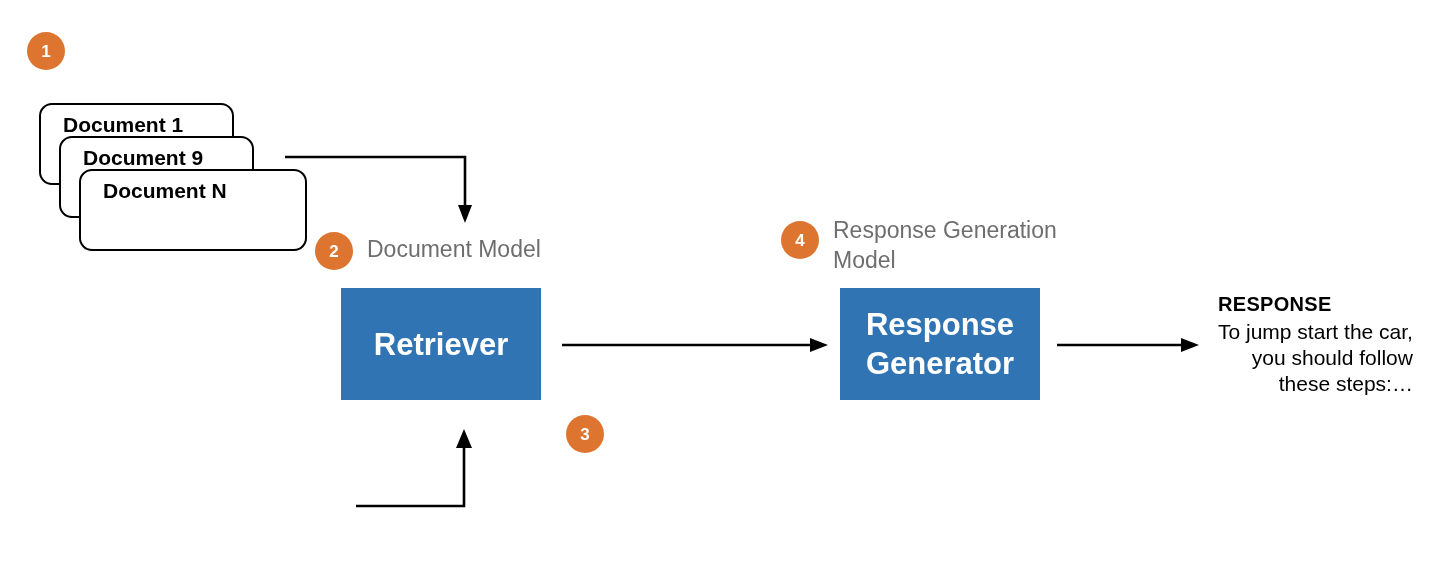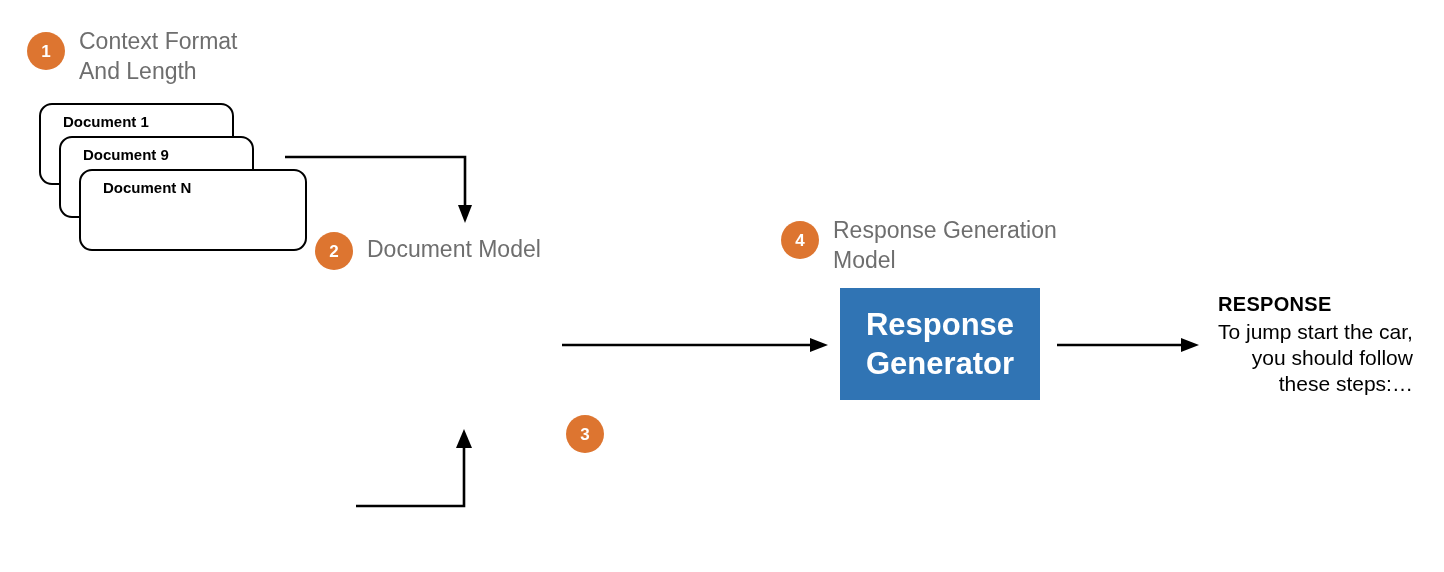--- a/index.html
+++ b/index.html
@@ -44,21 +44,21 @@
   .doc-card {
     border: 2.5px solid #000000;
     border-radius: 13px;
     background: #ffffff;
     box-sizing: border-box;
   }
   .doc-card-label {
     position: absolute;
     top: 8px;
     left: 22px;
-    font-size: 15px;
+    font-size: 21px;
     font-weight: bold;
     color: #000000;
     white-space: nowrap;
   }
 
   
   .proc-box {
     background: #3074B4;
     color: #ffffff;
     display: flex;
@@ -88,22 +88,20 @@
 
   svg.conn { position: absolute; overflow: visible; }
 </style>
 </head>
 <body>
 
 <div id="canvas">
 
   <div class="abs" style="left:27px; top:32px; display:flex; align-items:flex-start; gap:14px;">
     <div class="badge">1</div>
-    <div class="annot-label" style="margin-top:-6px;">Context Format
-And Length</div>
   </div>
 
   <div class="abs" style="left:0; top:0;">
     <div class="abs doc-card" style="left:39px; top:103px; width:195px; height:82px;">
       <div class="doc-card-label">Document 1</div>
     </div>
     <div class="abs doc-card" style="left:59px; top:136px; width:195px; height:82px;">
       <div class="doc-card-label">Document 9</div>
     </div>
     <div class="abs doc-card" style="left:79px; top:169px; width:228px; height:82px;">
@@ -114,20 +112,23 @@
   <svg class="conn" style="left:280px; top:145px; width:200px; height:95px;" viewBox="0 0 200 95">
     <path d="M 5 12 L 185 12 L 185 62" fill="none" stroke="#000000" stroke-width="2.6"></path>
     <polygon points="185,78 178,60 192,60" fill="#000000"></polygon>
   </svg>
 
   <div class="abs" style="left:315px; top:232px; display:flex; align-items:flex-start; gap:14px;">
     <div class="badge">2</div>
     <div class="annot-label" style="margin-top:2px;">Document Model</div>
   </div>
 
+  <div class="abs proc-box" style="left:341px; top:288px; width:200px; height:112px;">
+    <span>Retriever</span>
+  </div>
 
   <svg class="conn" style="left:560px; top:332px; width:275px; height:26px;" viewBox="0 0 275 26">
     <line x1="2" y1="13" x2="252" y2="13" stroke="#000000" stroke-width="2.6"></line>
     <polygon points="268,13 250,6 250,20" fill="#000000"></polygon>
   </svg>
 
   <div class="abs" style="left:566px; top:415px; display:flex; align-items:flex-start; gap:14px;">
     <div class="badge">3</div>
   </div>
 

